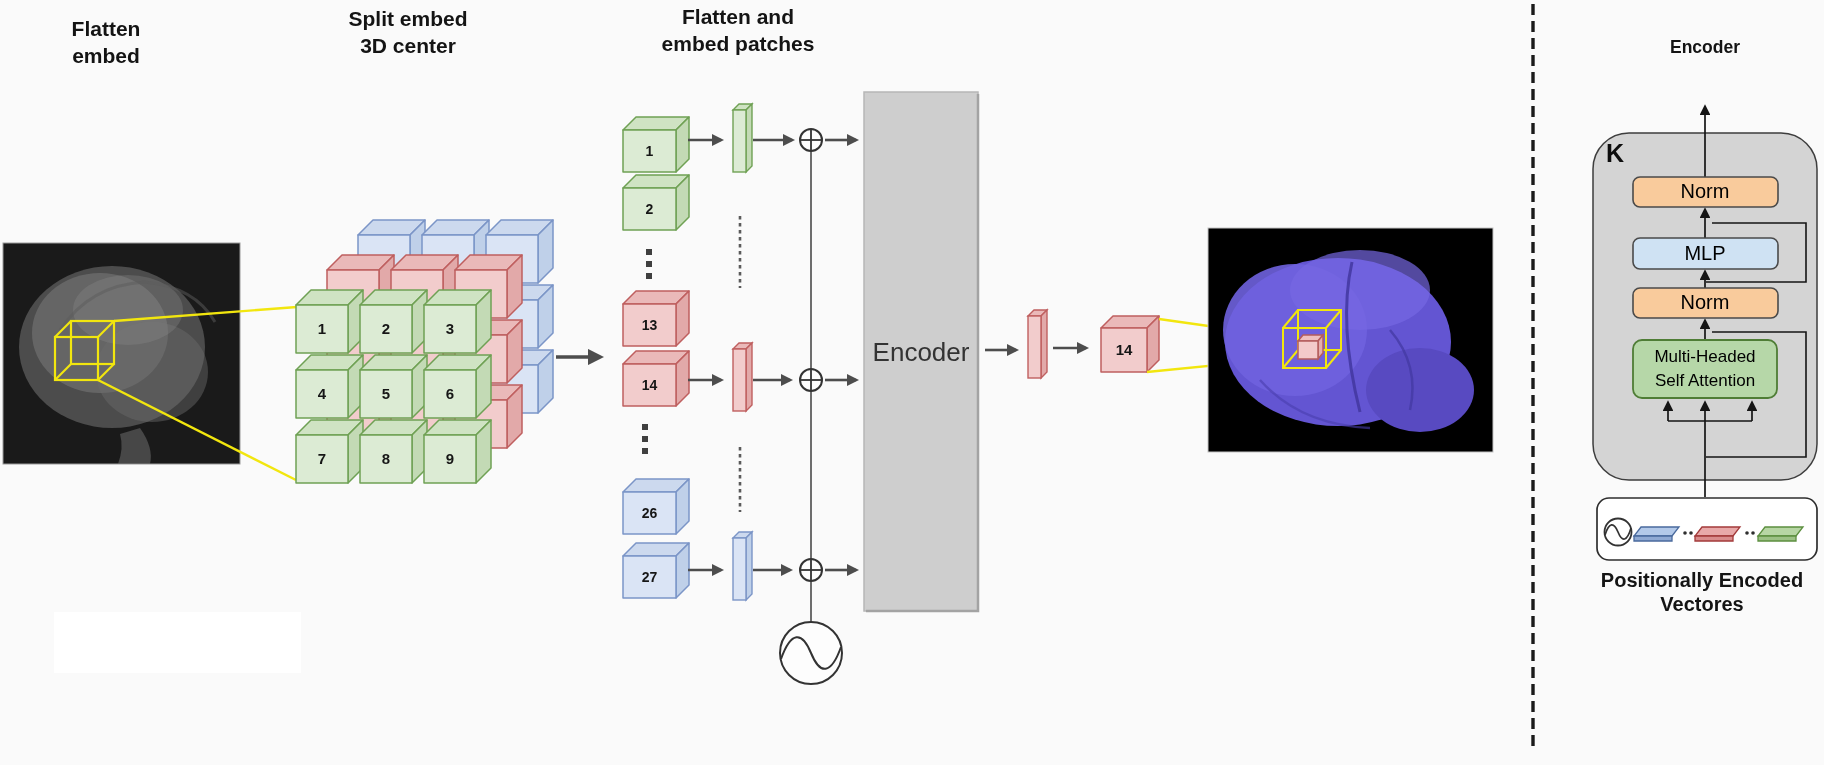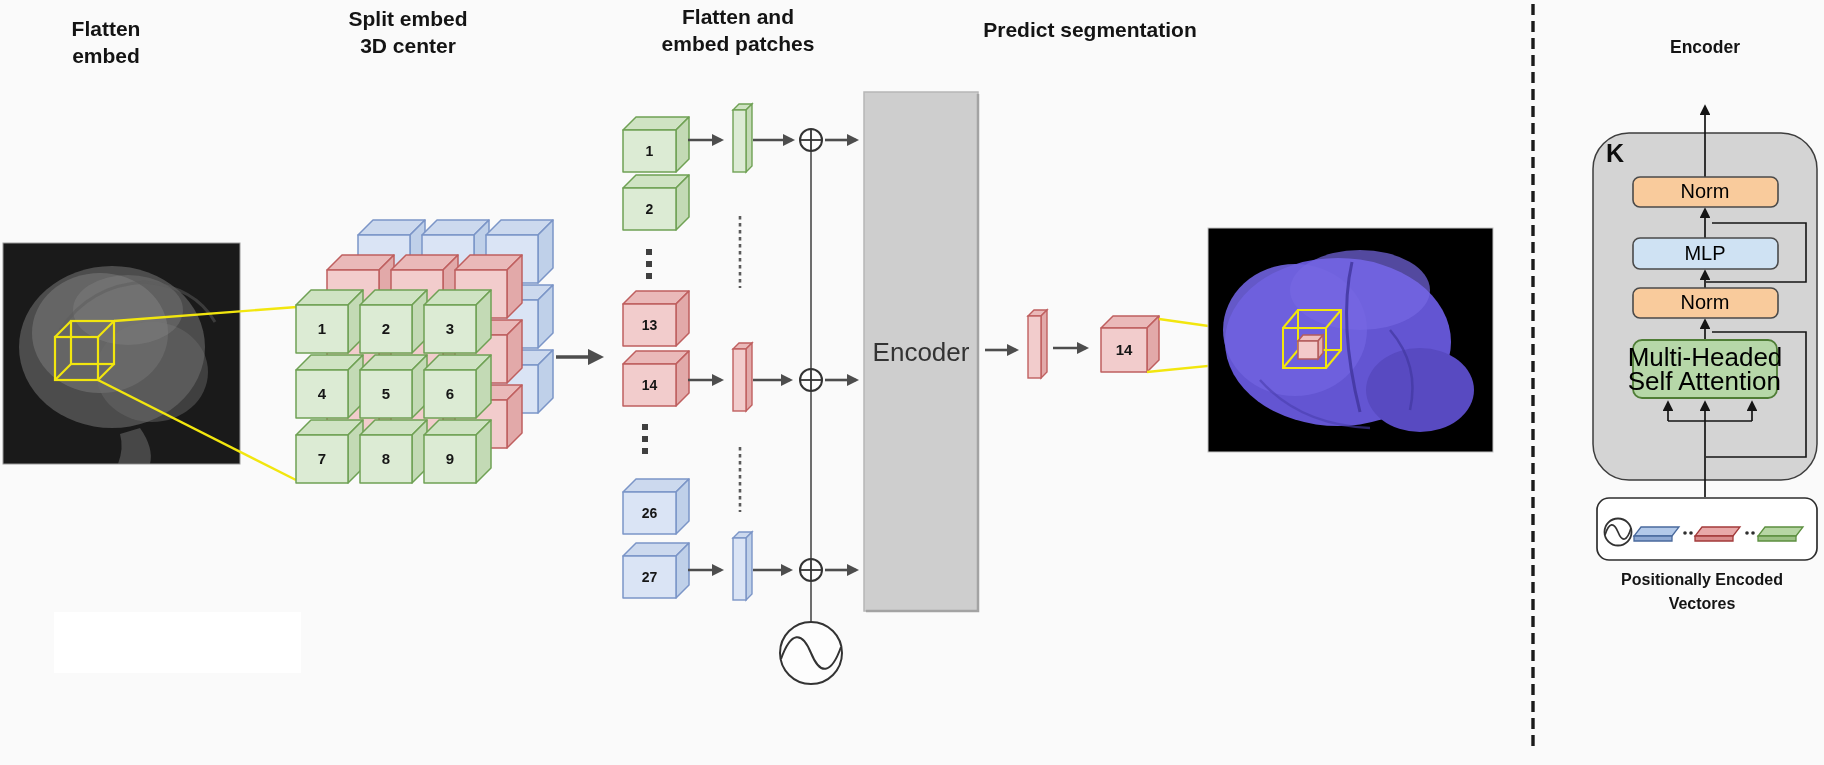--- a/index.html
+++ b/index.html
@@ -3,26 +3,26 @@
 <meta charset="utf-8">
 <style>
   html,body{margin:0;padding:0;background:#fafafa}
   .stage{position:relative;width:1824px;height:765px;background:#fafafa;
          font-family:"Liberation Sans",sans-serif;overflow:hidden}
   .layer{position:absolute;left:0;top:0;z-index:1}
   svg text{font-family:"Liberation Sans",sans-serif}
   .t{position:absolute;transform:translateX(-50%);text-align:center;font-weight:bold;
      font-size:21px;line-height:27px;color:#141414;white-space:nowrap;z-index:2}
   .t.sm{font-size:17.5px;line-height:22px}
-  .t.pe{font-size:16px;line-height:24px}
+  .t.pe{font-size:20px;line-height:24px}
   .bl{position:absolute;transform:translateX(-50%);white-space:nowrap;z-index:2;
       color:#000000;font-size:20px}
   .bl.enc{font-size:26px;color:#333}
   .bl.k{font-weight:bold;font-size:25px;color:#0d0d0d;transform:none}
-  .bl.msa{font-size:26px;line-height:24px;text-align:left}
+  .bl.msa{font-size:17px;line-height:24px;text-align:center}
 </style>
 </head>
 <body>
 
 <div class="stage">
 
 <svg class="layer" width="1824" height="765" viewBox="0 0 1824 765">
   <defs>
     <marker id="ah" viewBox="0 0 10 10" refX="7.5" refY="5" markerWidth="4.6" markerHeight="4.6" orient="auto-start-reverse">
           <path d="M0 0 L10 5 L0 10 z" fill="#4d4d4d"></path>
@@ -418,21 +418,20 @@
 </div>
 <div class="t" style="left:408px;top:5px">
   <div>Split embed</div>
   <div>3D center</div>
 </div>
 <div class="t" style="left:738px;top:3px">
   <div>Flatten and</div>
   <div>embed patches</div>
 </div>
 <div class="t" style="left:1090px;top:16px">
-  <div>Predict segmentation</div>
 </div>
 <div class="t sm" style="left:1705px;top:36px">Encoder</div>
 <div class="t pe" style="left:1702px;top:568px">
   <div>Positionally Encoded</div>
   <div>Vectores</div>
 </div>
 
 <div class="bl enc" style="left:921px;top:337px">Encoder</div>
 <div class="bl k" style="left:1606px;top:139px">K</div>
 <div class="bl" style="left:1705px;top:180px">Norm</div>

